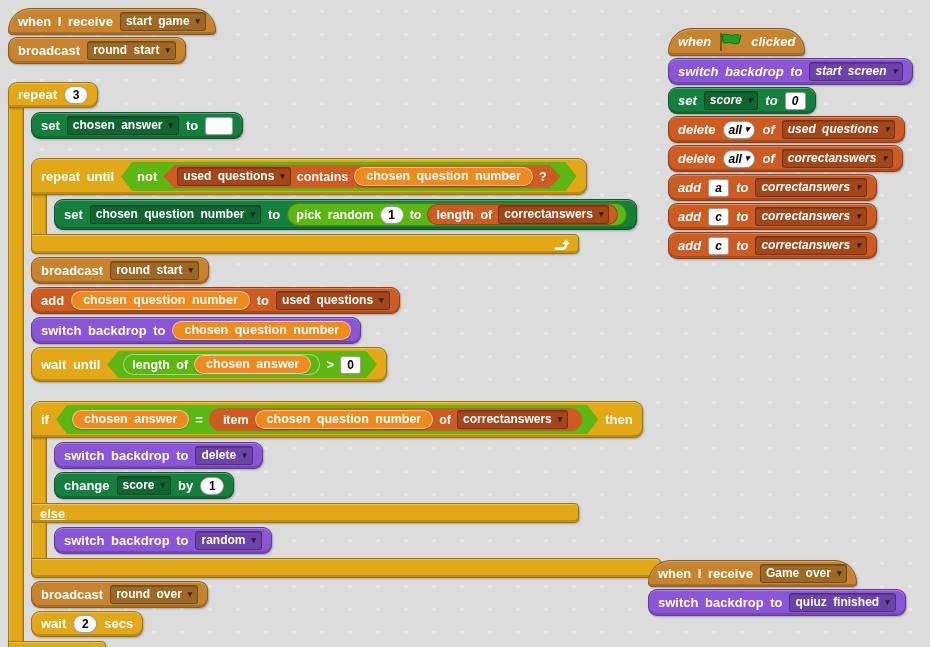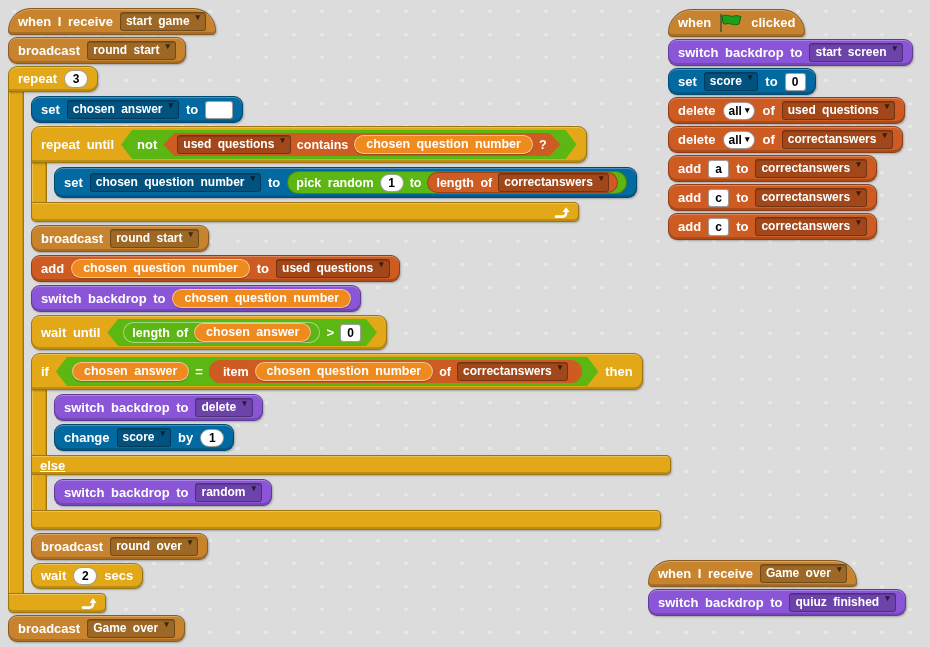--- a/index.html
+++ b/index.html
@@ -16,26 +16,26 @@
     display:inline-flex;align-items:center;gap:7px;
     padding:3px 9px;border-radius:9px;
     border:1px solid rgba(0,0,0,.30);
     box-shadow:inset 0 1px rgba(255,255,255,.28), inset 0 -2px rgba(0,0,0,.16), 1px 1px 2px rgba(0,0,0,.25);
     color:#fff;font-weight:bold;font-size:13px;line-height:18px;
     white-space:nowrap;word-spacing:3px;position:relative;
   }
   .hat{border-radius:26px 26px 5px 5px;padding-top:3px;}
   .ev{background:#C8832F;}
   .ctl{background:#E2A817;}
-  .var{background:#0369a1;}
+  .var{background:#15803d;}
   .list{background:#CD5B22;}
   .looks{background:#8A55D7;}
   .op{background:#5CB712;}
   .dd{
-    display:inline-flex;align-items:flex-start;gap:6px;
+    display:inline-flex;align-items:center;gap:6px;
     background:rgba(0,0,0,.21);border:1px solid rgba(0,0,0,.28);
     border-radius:3px;padding:0 5px;font-size:12px;line-height:17px;
     box-shadow:inset 0 1px 1px rgba(0,0,0,.18);
   }
   .ddarrow{font-size:9px;color:rgba(0,0,0,.62);line-height:1;}
   .inp{
     background:#fff;color:#000;border:1px solid rgba(0,0,0,.38);
     border-radius:3px;padding:0 5px;min-width:9px;min-height:16px;
     font-size:12px;line-height:16px;text-align:center;font-weight:bold;
   }
@@ -52,21 +52,21 @@
   }
   .hex{
     display:inline-flex;align-items:center;gap:6px;
     padding:3px 16px;word-spacing:3px;
     clip-path:polygon(11px 0%,calc(100% - 11px) 0%,100% 50%,calc(100% - 11px) 100%,11px 100%,0% 50%);
   }
   .hex.inner{padding:2px 14px;font-size:12.5px;}
   .rpill{border-radius:12px;display:inline-flex;align-items:center;gap:6px;padding:0 8px;font-size:12.5px;
     border:1px solid rgba(0,0,0,.25);}
   .cblock{display:flex;flex-direction:column;align-items:flex-start;}
-  .c-top{border-bottom-left-radius:0;}
+  .c-top{border-bottom-left-radius:0;margin-top:16px;}
   .c-body{display:flex;align-items:stretch;}
   .c-arm{width:14px;border:1px solid rgba(0,0,0,.30);border-top:none;border-bottom:none;
     box-shadow:inset 1px 0 rgba(255,255,255,.25), inset -1px 0 rgba(0,0,0,.12);}
   .c-content{padding:4px 0 4px 7px;display:flex;flex-direction:column;align-items:flex-start;}
   .c-content > * + *{margin-top:3px;}
   .c-bar{
     height:20px;border:1px solid rgba(0,0,0,.30);
     box-shadow:inset 0 1px rgba(255,255,255,.28), inset 0 -2px rgba(0,0,0,.16), 1px 1px 2px rgba(0,0,0,.25);
     display:flex;align-items:center;padding:0 8px;box-sizing:border-box;
     color:#fff;font-weight:bold;font-size:13px;
@@ -233,21 +233,21 @@
                 <span>change</span>
                 <span class="dd">
                   <span>score</span>
                   <span class="ddarrow">▾</span>
                 </span>
                 <span>by</span>
                 <span class="oval">1</span>
               </div>
             </div>
           </div>
-          <div class="c-bar ctl c-mid" style="width:640px;text-decoration:underline;">
+          <div class="c-bar ctl c-mid" style="width:548px;text-decoration:underline;">
             <span>else</span>
           </div>
           <div class="c-body">
             <div class="c-arm ctl"></div>
             <div class="c-content">
               <div class="block looks">
                 <span>switch backdrop to</span>
                 <span class="dd">
                   <span>random</span>
                   <span class="ddarrow">▾</span>
@@ -286,21 +286,21 @@
 
   <div class="block ev">
     <span>broadcast</span>
     <span class="dd">
       <span>Game over</span>
       <span class="ddarrow">▾</span>
     </span>
   </div>
 </div>
 
-<div class="stack" style="left:668px;top:9px;">
+<div class="stack" style="left:668px;top:28px;font-style:italic;">
 
   <div class="block ev hat">
     <span>when</span>
     <span style="display:inline-flex;">
       <svg width="26" height="20" viewBox="0 0 26 20">
         <line x1="3" y1="1" x2="3" y2="19" stroke="#6b5a33" stroke-width="2"></line>
         <path d="M4 3 C9 0.5 13 5 18 2.5 L23 3.5 L21 11 C16 13.5 12 9 7 11.2 L5 10 Z" fill="#1d9e1d" stroke="#0e6a0e" stroke-width="1"></path>
       </svg>
     </span>
     <span>clicked</span>

